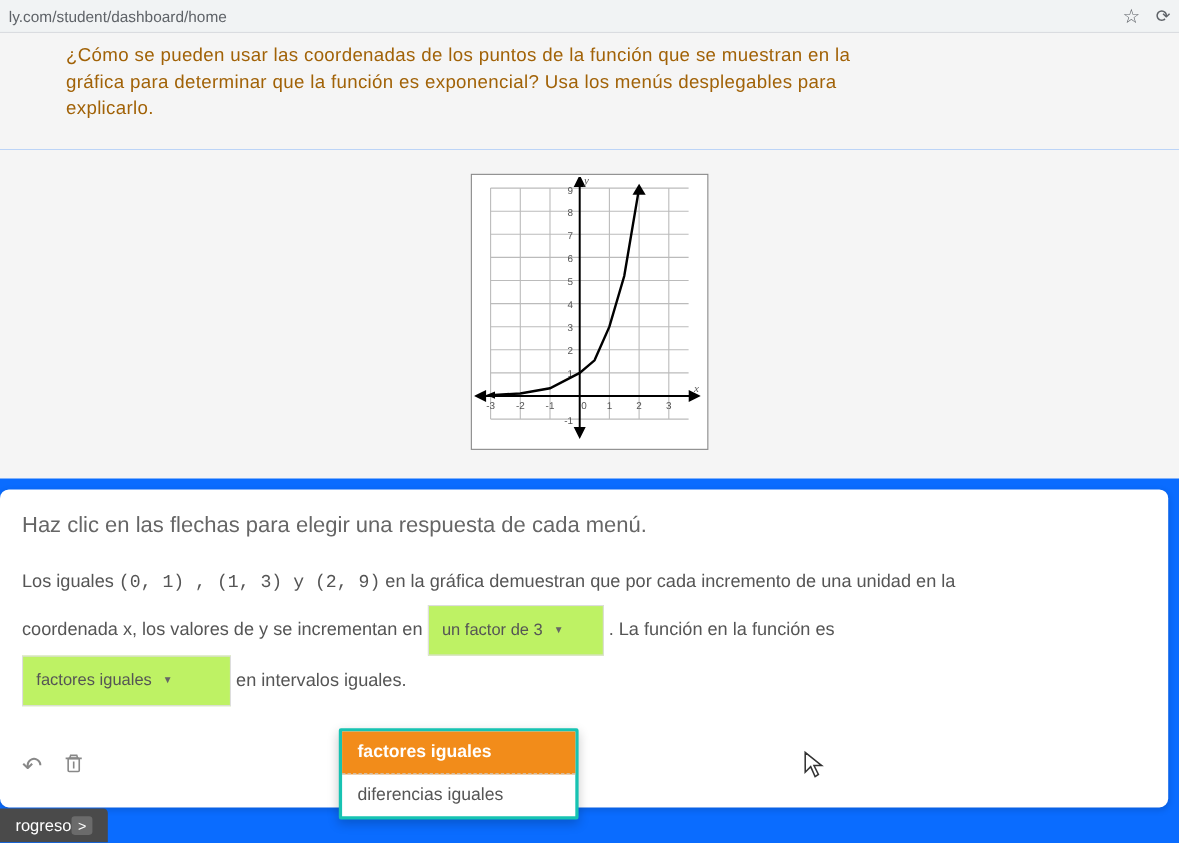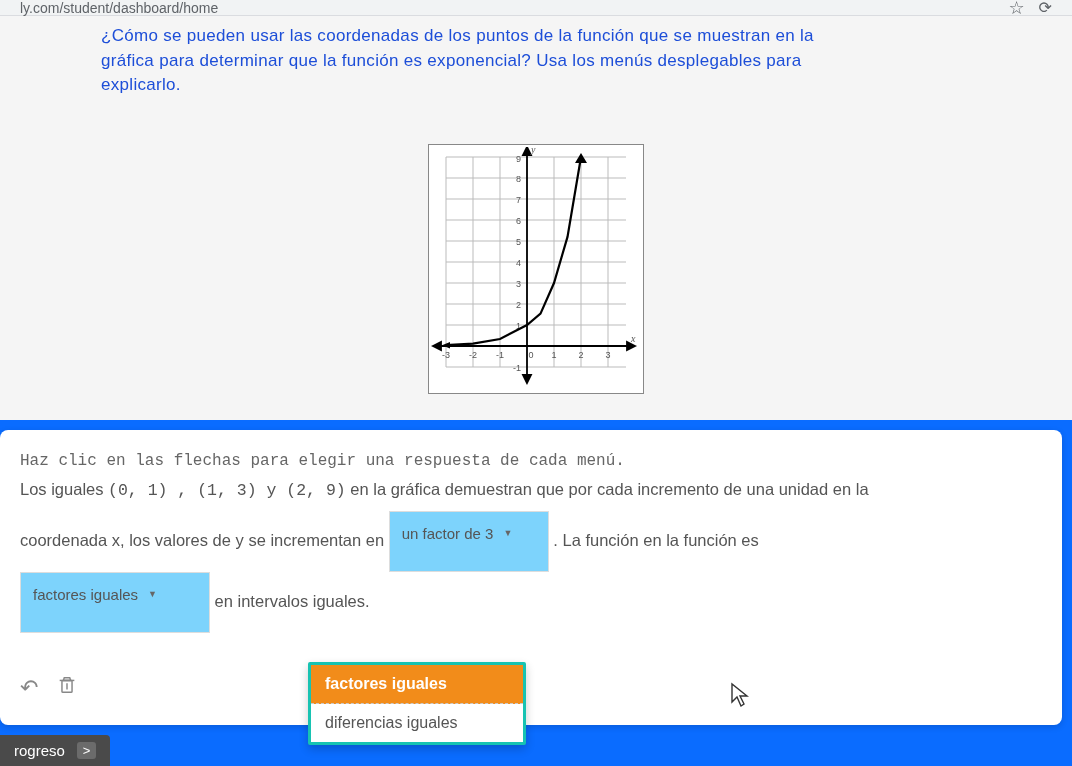--- a/index.html
+++ b/index.html
@@ -6,44 +6,43 @@
 body {
   font-family: -apple-system, BlinkMacSystemFont, "Segoe UI", Arial, sans-serif;
   background: #0a6cff;
   width: 1072px;
   height: 766px;
   overflow: hidden;
   position: relative;
 }
 .addr-bar {
   background: #f1f3f4;
-  height: 16px;
-  display: flex;
-  align-items: center;
-  padding: 0 20px;
+  height: 30px;
+  display: flex;
+  align-items: center;
+  padding: 0 8px;
   color: #5f6368;
   font-size: 14px;
   border-bottom: 1px solid #dadce0;
   justify-content: space-between;
 }
 .addr-bar .url { color: #5f6368; filter: blur(0.3px); }
 .addr-right { display: flex; align-items: center; gap: 14px; }
 
 .content-top {
   background: #f5f5f5;
   padding: 8px 60px 24px 60px;
   color: #6b6b6b;
 }
 .question {
   font-size: 17px;
   line-height: 1.45;
   letter-spacing: 0.3px;
   filter: blur(0.4px);
-  color: #1d4ed8;
-  margin-left: 41px;
+  color: #a16207;
 }
 .chart-wrap {
   display: flex;
   justify-content: center;
   padding: 22px 0 26px 0;
   background: #f5f5f5;
 }
 .chart {
   background: #fff;
   border: 1px solid #888;
@@ -52,34 +51,34 @@
 
 .answer-card {
   background: #ffffff;
   margin: 10px 10px 0 0;
   border-radius: 8px;
   padding: 22px 28px 22px 20px;
   box-shadow: 0 2px 6px rgba(0,0,0,0.15);
   color: #555;
 }
 .answer-card .hint {
-  font-size: 16px;
+  font-size: 20px;
   color: #666;
-  font-family: Liberation Mono, monospace;
+  margin-bottom: 20px;
 }
 .answer-body {
   font-size: 16.5px;
   line-height: 2.4;
   color: #555;
 }
 .dropdown {
   display: inline-flex;
   align-items: center;
-  background: #7dd3fc;
-  padding: 4px 8px 19px 12px;
+  background: #bef264;
+  padding: 4px 8px 4px 12px;
   font-size: 15px;
   color: #555;
   min-width: 160px;
   border: 1px solid #ddd;
   vertical-align: middle;
 }
 .dropdown .tri {
   margin-left: 10px;
   font-size: 9px;
   color: #666;
@@ -120,21 +119,21 @@
 .progress-tab {
   position: absolute;
   bottom: 0;
   left: 0;
   background: #4a4a4a;
   color: #fff;
   font-size: 15px;
   padding: 7px 14px;
   display: flex;
   align-items: center;
-  gap: 12px;
+  gap: 0;
   border-top-right-radius: 4px;
 }
 .progress-tab .chev {
   background: #6b6b6b;
   padding: 1px 6px;
   border-radius: 3px;
   font-size: 13px;
 }
 
 .cursor {

